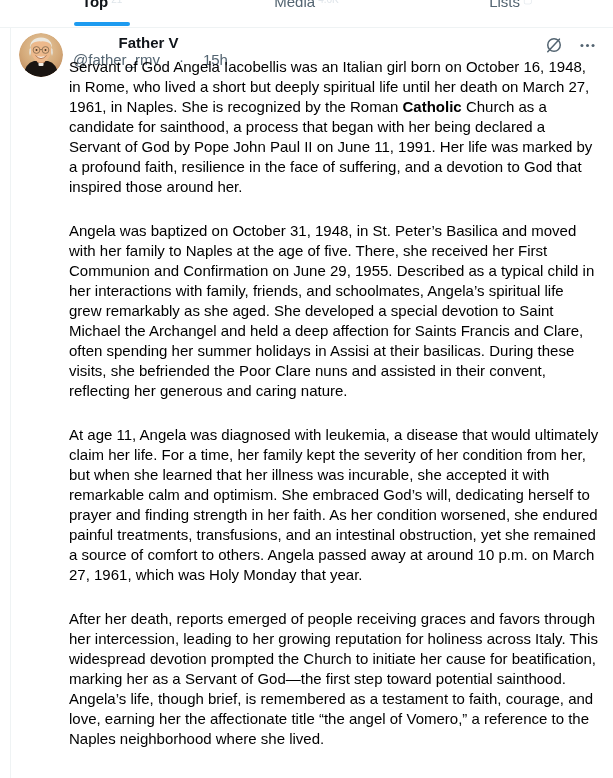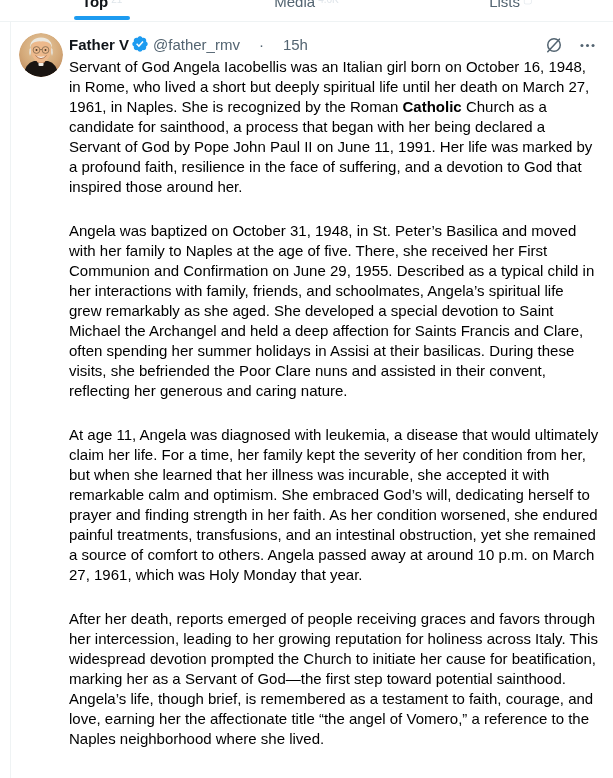--- a/index.html
+++ b/index.html
@@ -1,40 +1,40 @@
 <!DOCTYPE html>
 <html><head>
 <meta charset="utf-8">
 <style>
   * { margin:0; padding:0; box-sizing:border-box; }
   html,body { width:613px; height:778px; background:#ffffff; overflow:hidden;
     font-family:"Liberation Sans", sans-serif; -webkit-font-smoothing:antialiased; }
 
   
-  .tabbar { position:absolute; top:0; left:0; width:613px; height:22px;
+  .tabbar { position:absolute; top:0; left:0; width:613px; height:28px;
     border-bottom:1px solid #eff3f4; display:flex; overflow:hidden; background:#fff; z-index:2; }
   .tab { flex:1; position:relative; display:flex; justify-content:center; cursor:pointer; }
   .tab-inner { position:relative; margin-top:-7px; display:inline-flex; align-items:flex-start; gap:3px; }
   .tab-label { font-size:15px; font-weight:500; color:#536471; line-height:17px; white-space:nowrap; }
   .tab.active .tab-label { font-weight:700; color:#0f1419; }
   .tab-badge { font-size:10px; color:#dfe5ea; line-height:12px; margin-top:1px; white-space:nowrap; }
   .tab-underline { position:absolute; bottom:1px; left:50%; transform:translateX(-50%);
     width:56px; height:4px; border-radius:9999px; background:#1d9bf0; display:none; }
   .tab.active .tab-underline { display:block; }
 
   
   .column { position:absolute; top:22px; left:10px; width:603px; height:756px;
     border-left:1px solid #eff3f4; background:#fff; }
   .tweet { position:relative; width:100%; height:100%; cursor:pointer; }
 
   .avatar { position:absolute; left:8px; top:11px; width:44px; height:44px; border-radius:50%;
     overflow:hidden; cursor:pointer; }
 
   .head-row { position:absolute; left:58px; top:12px; height:20px; display:flex; align-items:center;
-    font-size:15px; white-space:nowrap; }
+    font-size:15px; white-space:nowrap;flex-direction:column; }
   .display-name { font-weight:700; color:#0f1419; cursor:pointer; }
   .verified { width:18px; height:18px; margin-left:2px; display:inline-block; }
   .handle-group { color:#536471; margin-left:4px; display:flex; align-items:center; gap:19px; }
 
   .actions { position:absolute; top:13px; right:16px; display:flex; align-items:center; gap:14px; }
   .action-btn { color:#536471; cursor:pointer; display:flex; align-items:center; }
 
   .body-text { position:absolute; left:58px; top:35px; width:530px;
     font-size:15px; line-height:20px; color:#000000; }
   .para { margin-top:24px; }

